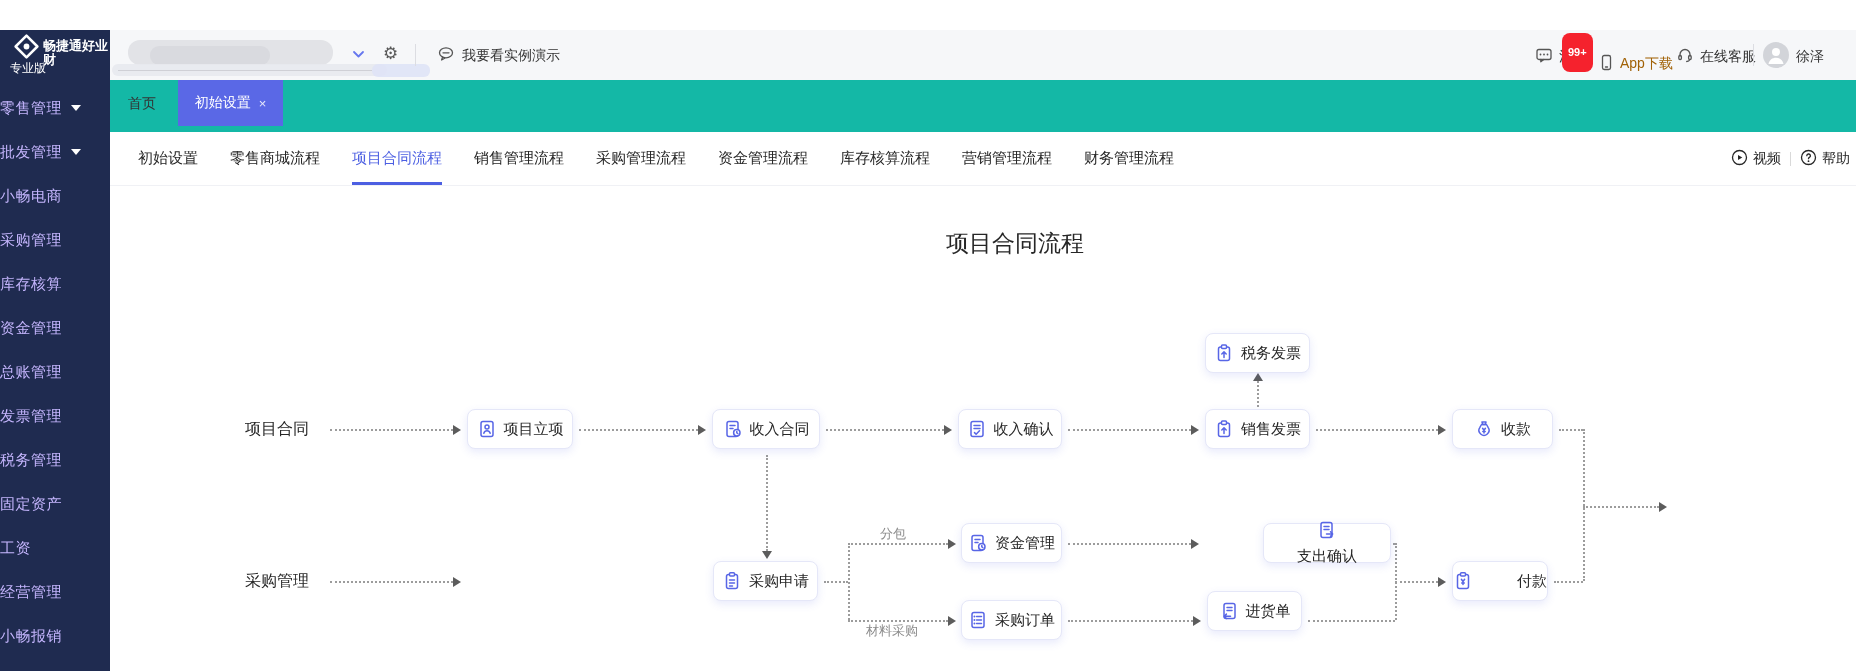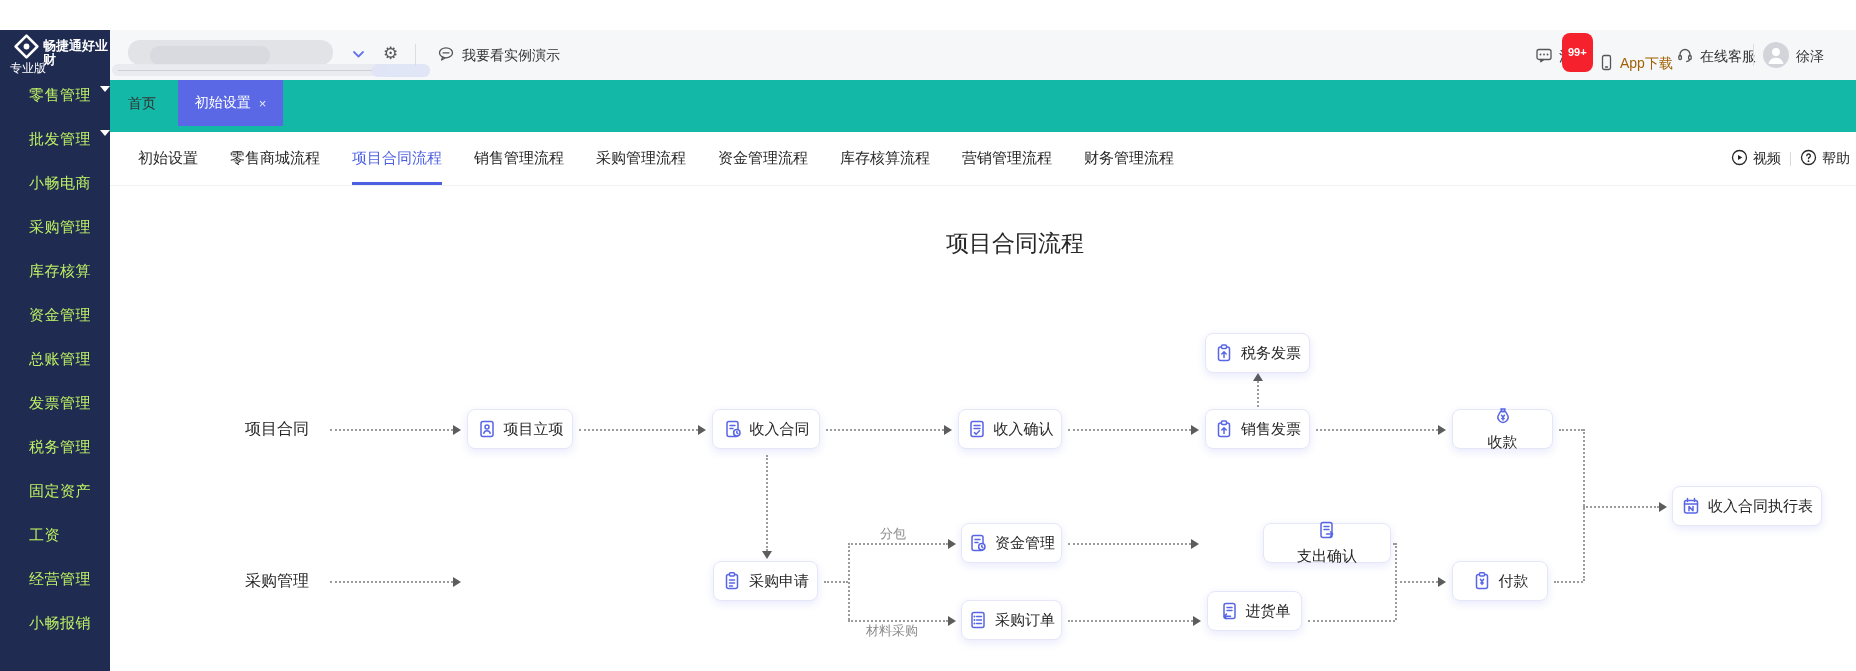--- a/index.html
+++ b/index.html
@@ -10,21 +10,21 @@
   
   .strip-top { position:absolute; left:0; top:0; width:1856px; height:30px; background:#ffffff; }
 
   
   .sidebar { position:absolute; left:0; top:30px; width:110px; height:641px; background:#1F2B50; z-index:5; }
   .logo-block { position:relative; width:110px; height:50px; }
   .logo-icon { position:absolute; left:13px; top:3px; }
   .brand-name { position:absolute; left:43px; top:9px; color:#fff; font-size:13px; font-weight:bold; width:66px; line-height:14px; }
   .edition { position:absolute; left:10px; top:30px; color:#fff; font-size:12px; }
   .side-menu { position:absolute; left:0; top:56px; width:110px; }
-  .side-item { height:44px; display:flex; align-items:flex-start; padding-left:29px; color:#bef264;
+  .side-item { height:44px; display:flex; align-items:center; color:#c4b5fd;
                font-size:15px; font-weight:500; cursor:pointer; letter-spacing:.5px; }
   .side-caret { width:0; height:0; border-left:5px solid transparent; border-right:5px solid transparent;
                 border-top:6px solid #fff; margin-left:9px; }
 
   
   .header { position:absolute; left:110px; top:30px; width:1746px; height:50px; background:#F6F7F9; }
   .redact-a { position:absolute; left:18px; top:10px; width:205px; height:25px; background:#E2E3E7; border-radius:12px; }
   .redact-b { position:absolute; left:40px; top:16px; width:120px; height:19px; background:#D9DADF; border-radius:9px; }
   .redact-c { position:absolute; left:2px; top:34px; width:275px; height:12px; background:#E8E9EE; border-radius:6px; opacity:.9; }
   .redact-d { position:absolute; left:262px; top:34px; width:58px; height:13px; background:#DFE3F6; border-radius:6px; opacity:.9; }
@@ -345,39 +345,29 @@
       <div class="flow-node" style="left: 1205px; top: 409px; width: 105px;">
         <span style="display: inline-flex;">
           <svg width="20" height="20" viewBox="0 0 20 20" fill="none" stroke="#5866E6" stroke-width="1.5" stroke-linecap="round" stroke-linejoin="round">
             <rect x="4.5" y="4" width="11" height="13.5" rx="2"></rect>
             <rect x="7.5" y="2" width="5" height="3.5" rx="1" fill="#fff"></rect>
             <path d="M10 14.5V9M7.8 11L10 8.8l2.2 2.2"></path>
           </svg>
         </span>
         <span>销售发票</span>
       </div>
-      <div class="flow-node" style="left: 1452px; top: 409px; width: 101px; flex-direction: column;">
+      <div class="flow-node" style="left: 1452px; top: 409px; width: 101px;">
         <span style="display: inline-flex;">
           <svg width="20" height="20" viewBox="0 0 20 20" fill="none" stroke="#5866E6" stroke-width="1.5" stroke-linecap="round" stroke-linejoin="round">
             <path d="M8 3h4l-.7 2.5H8.7z"></path>
             <path d="M7.5 5.5h5l1.6 2.9a5 5 0 1 1-8.2 0z"></path>
             <path d="M8.6 9.3l1.4 2 1.4-2M10 11.3v2.6M8.8 12.4h2.4"></path>
           </svg>
         </span>
         <span>收款</span>
-      </div>
-      <div class="flow-node" style="left: 1672px; top: 486px; width: 150px;">
-        <span style="display: inline-flex;">
-          <svg width="20" height="20" viewBox="0 0 20 20" fill="none" stroke="#5866E6" stroke-width="1.5" stroke-linecap="round" stroke-linejoin="round">
-            <rect x="3.5" y="4.5" width="13" height="12.5" rx="2"></rect>
-            <path d="M6.5 2.5v3M13.5 2.5v3M3.5 8h13"></path>
-            <path d="M8 14.8v-4.2l4 4.2v-4.2"></path>
-          </svg>
-        </span>
-        <span>收入合同执行表</span>
       </div>
       <div class="flow-node" style="left: 713px; top: 561px; width: 105px;">
         <span style="display: inline-flex;">
           <svg width="20" height="20" viewBox="0 0 20 20" fill="none" stroke="#5866E6" stroke-width="1.5" stroke-linecap="round" stroke-linejoin="round">
             <rect x="4.5" y="3.5" width="11" height="14" rx="2"></rect>
             <rect x="7.5" y="1.8" width="5" height="3.2" rx="1" fill="#fff"></rect>
             <path d="M7.5 9h5M7.5 12h5M7.5 15h3"></path>
           </svg>
         </span>
         <span>采购申请</span>
@@ -416,21 +406,21 @@
       <div class="flow-node" style="left: 1207px; top: 591px; width: 95px; font-family: Liberation Mono, monospace;">
         <span style="display: inline-flex;">
           <svg width="20" height="20" viewBox="0 0 20 20" fill="none" stroke="#5866E6" stroke-width="1.5" stroke-linecap="round" stroke-linejoin="round">
             <rect x="5" y="2.5" width="11" height="15" rx="2"></rect>
             <path d="M8 6.5h5M8 9.5h5"></path>
             <path d="M11.5 15.3H5.2M7.4 13.1l-2.2 2.2 2.2 2.2"></path>
           </svg>
         </span>
         <span>进货单</span>
       </div>
-      <div class="flow-node" style="left: 1452px; top: 561px; width: 96px;">
+      <div class="flow-node" style="left: 1452px; top: 561px; width: 96px; justify-content: space-between;">
         <span style="display: inline-flex;">
           <svg width="20" height="20" viewBox="0 0 20 20" fill="none" stroke="#5866E6" stroke-width="1.5" stroke-linecap="round" stroke-linejoin="round">
             <rect x="4.5" y="3.5" width="11" height="14" rx="2"></rect>
             <rect x="7.5" y="1.8" width="5" height="3.2" rx="1" fill="#fff"></rect>
             <path d="M8.4 8.3l1.6 2.2 1.6-2.2M10 10.5v3.1M8.7 12h2.6"></path>
           </svg>
         </span>
         <span>付款</span>
       </div>
       <div class="branch-label" style="left: 880px; top: 525px;">分包</div>

